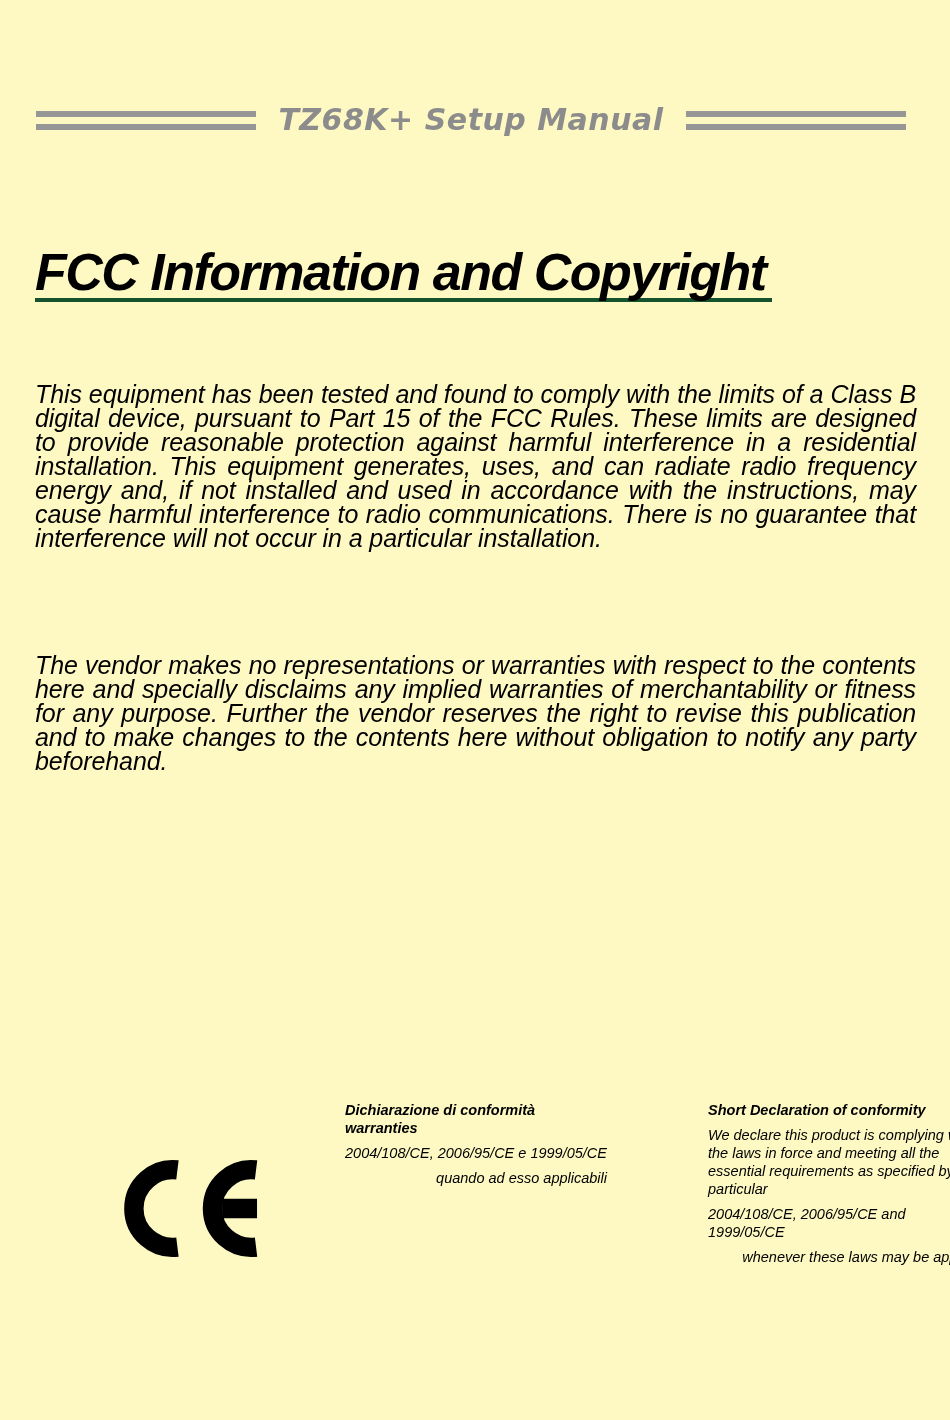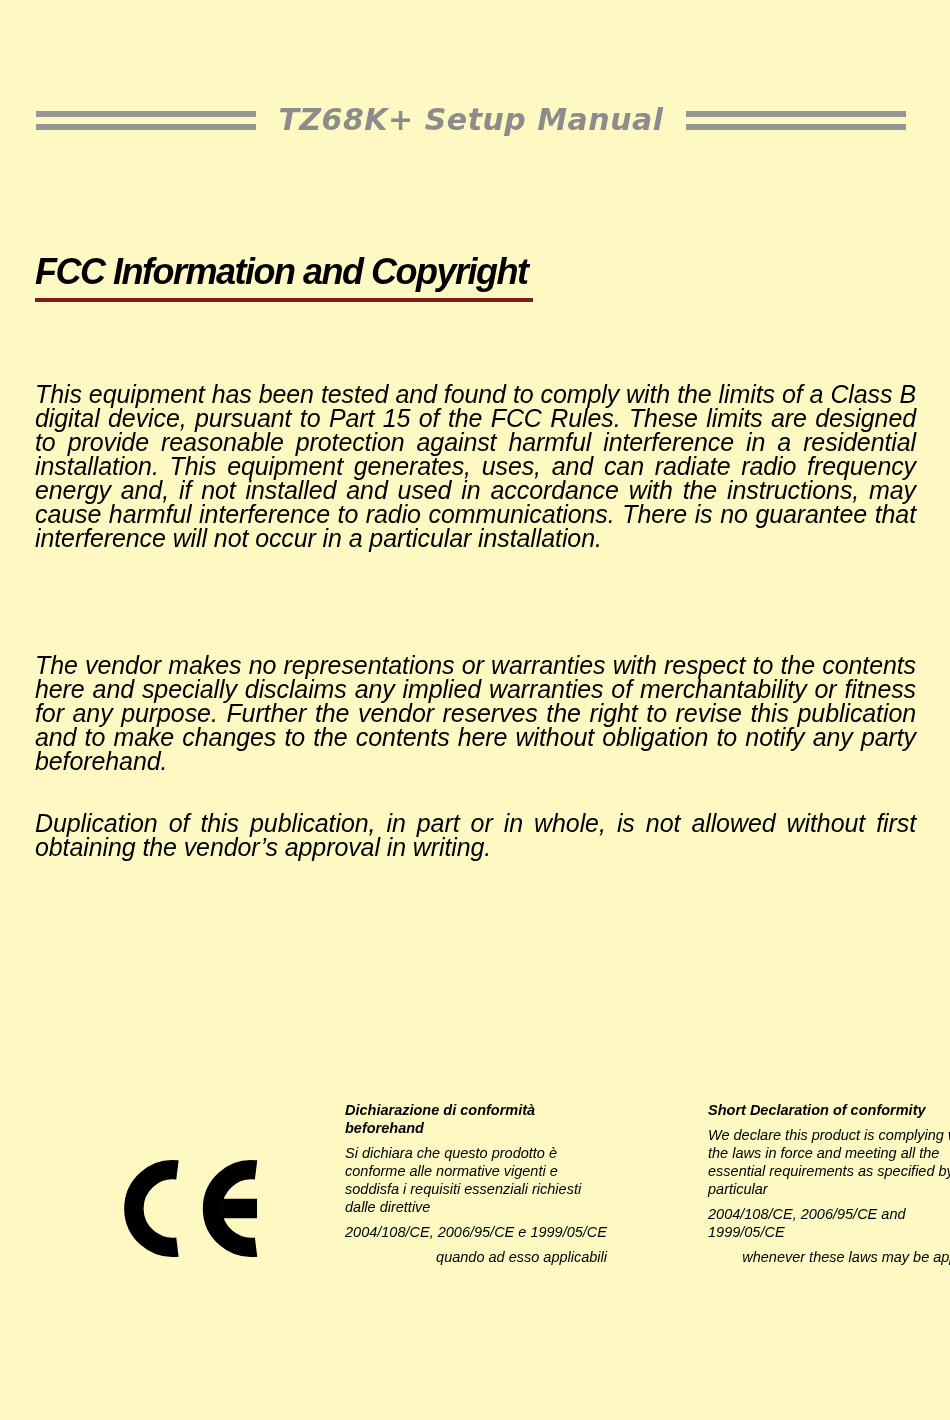--- a/index.html
+++ b/index.html
@@ -45,24 +45,24 @@
 
   
   .section-title {
     position: absolute;
     top: 250px;
     left: 35px;
     margin: 0;
     display: inline-block;
     font-family: "Liberation Sans", sans-serif;
     font-weight: bold;
-    font-size: 36px;
+    font-size: 52px;
     line-height: 44px;
     letter-spacing: -1.5px;
-    border-bottom: 4px solid #7f1d1d;
+    border-bottom: 4px solid #14532d;
     padding-bottom: 4px;
     padding-right: 6px;
     text-align: right;
   }
 
   
   .para {
     position: absolute;
     left: 35px;
     width: 881px;
@@ -110,34 +110,32 @@
   <div class="doc-header">
     <div class="header-rule"></div>
     <div class="header-title">TZ68K+ Setup Manual</div>
     <div class="header-rule"></div>
   </div>
 
   <h1 class="section-title">FCC Information and Copyright</h1>
 
   <p class="para para-1">This equipment has been tested and found to comply with the limits of a Class B digital device, pursuant to Part 15 of the FCC Rules. These limits are designed to provide reasonable protection against harmful interference in a residential installation. This equipment generates, uses, and can radiate radio frequency energy and, if not installed and used in accordance with the instructions, may cause harmful interference to radio communications. There is no guarantee that interference will not occur in a particular installation.</p>
   <p class="para para-2">The vendor makes no representations or warranties with respect to the contents here and specially disclaims any implied warranties of merchantability or fitness for any purpose. Further the vendor reserves the right to revise this publication and to make changes to the contents here without obligation to notify any party beforehand.</p>
-  <p class="para para-3">Duplication of this publication, in part or in whole, is not allowed without first obtaining the vendor’s approval in writing.</p>
 
   <svg class="ce-mark" viewBox="0 0 140 102" xmlns="http://www.w3.org/2000/svg" aria-hidden="true">
 
     <path d="M 55 11.3 A 40 40 0 1 0 55 90.7" fill="none" stroke="#000000" stroke-width="20" stroke-linecap="butt"></path>
 
     <path d="M 136 11.3 A 40 40 0 1 0 136 90.7" fill="none" stroke="#000000" stroke-width="20" stroke-linecap="butt"></path>
 
     <line x1="101" y1="51" x2="137" y2="51" stroke="#000000" stroke-width="20"></line>
   </svg>
 
   <div class="decl-col italian">
-    <h3 class="decl-title">Dichiarazione di conformità beforehand</h3>
-    <p class="decl-para">Si dichiara che questo prodotto è conforme alle normative vigenti e soddisfa i requisiti essenziali richiesti dalle direttive</p>
+    <h3 class="decl-title">Dichiarazione di conformità warranties</h3>
     <p class="decl-para">2004/108/CE, 2006/95/CE e 1999/05/CE</p>
     <p class="decl-para">quando ad esso applicabili</p>
   </div>
 
   <div class="decl-col english">
     <h3 class="decl-title">Short Declaration of conformity</h3>
     <p class="decl-para">We declare this product is complying with the laws in force and meeting all the essential requirements as specified by the particular</p>
     <p class="decl-para">2004/108/CE, 2006/95/CE and 1999/05/CE</p>
     <p class="decl-para">whenever these laws may be applied</p>
   </div>

